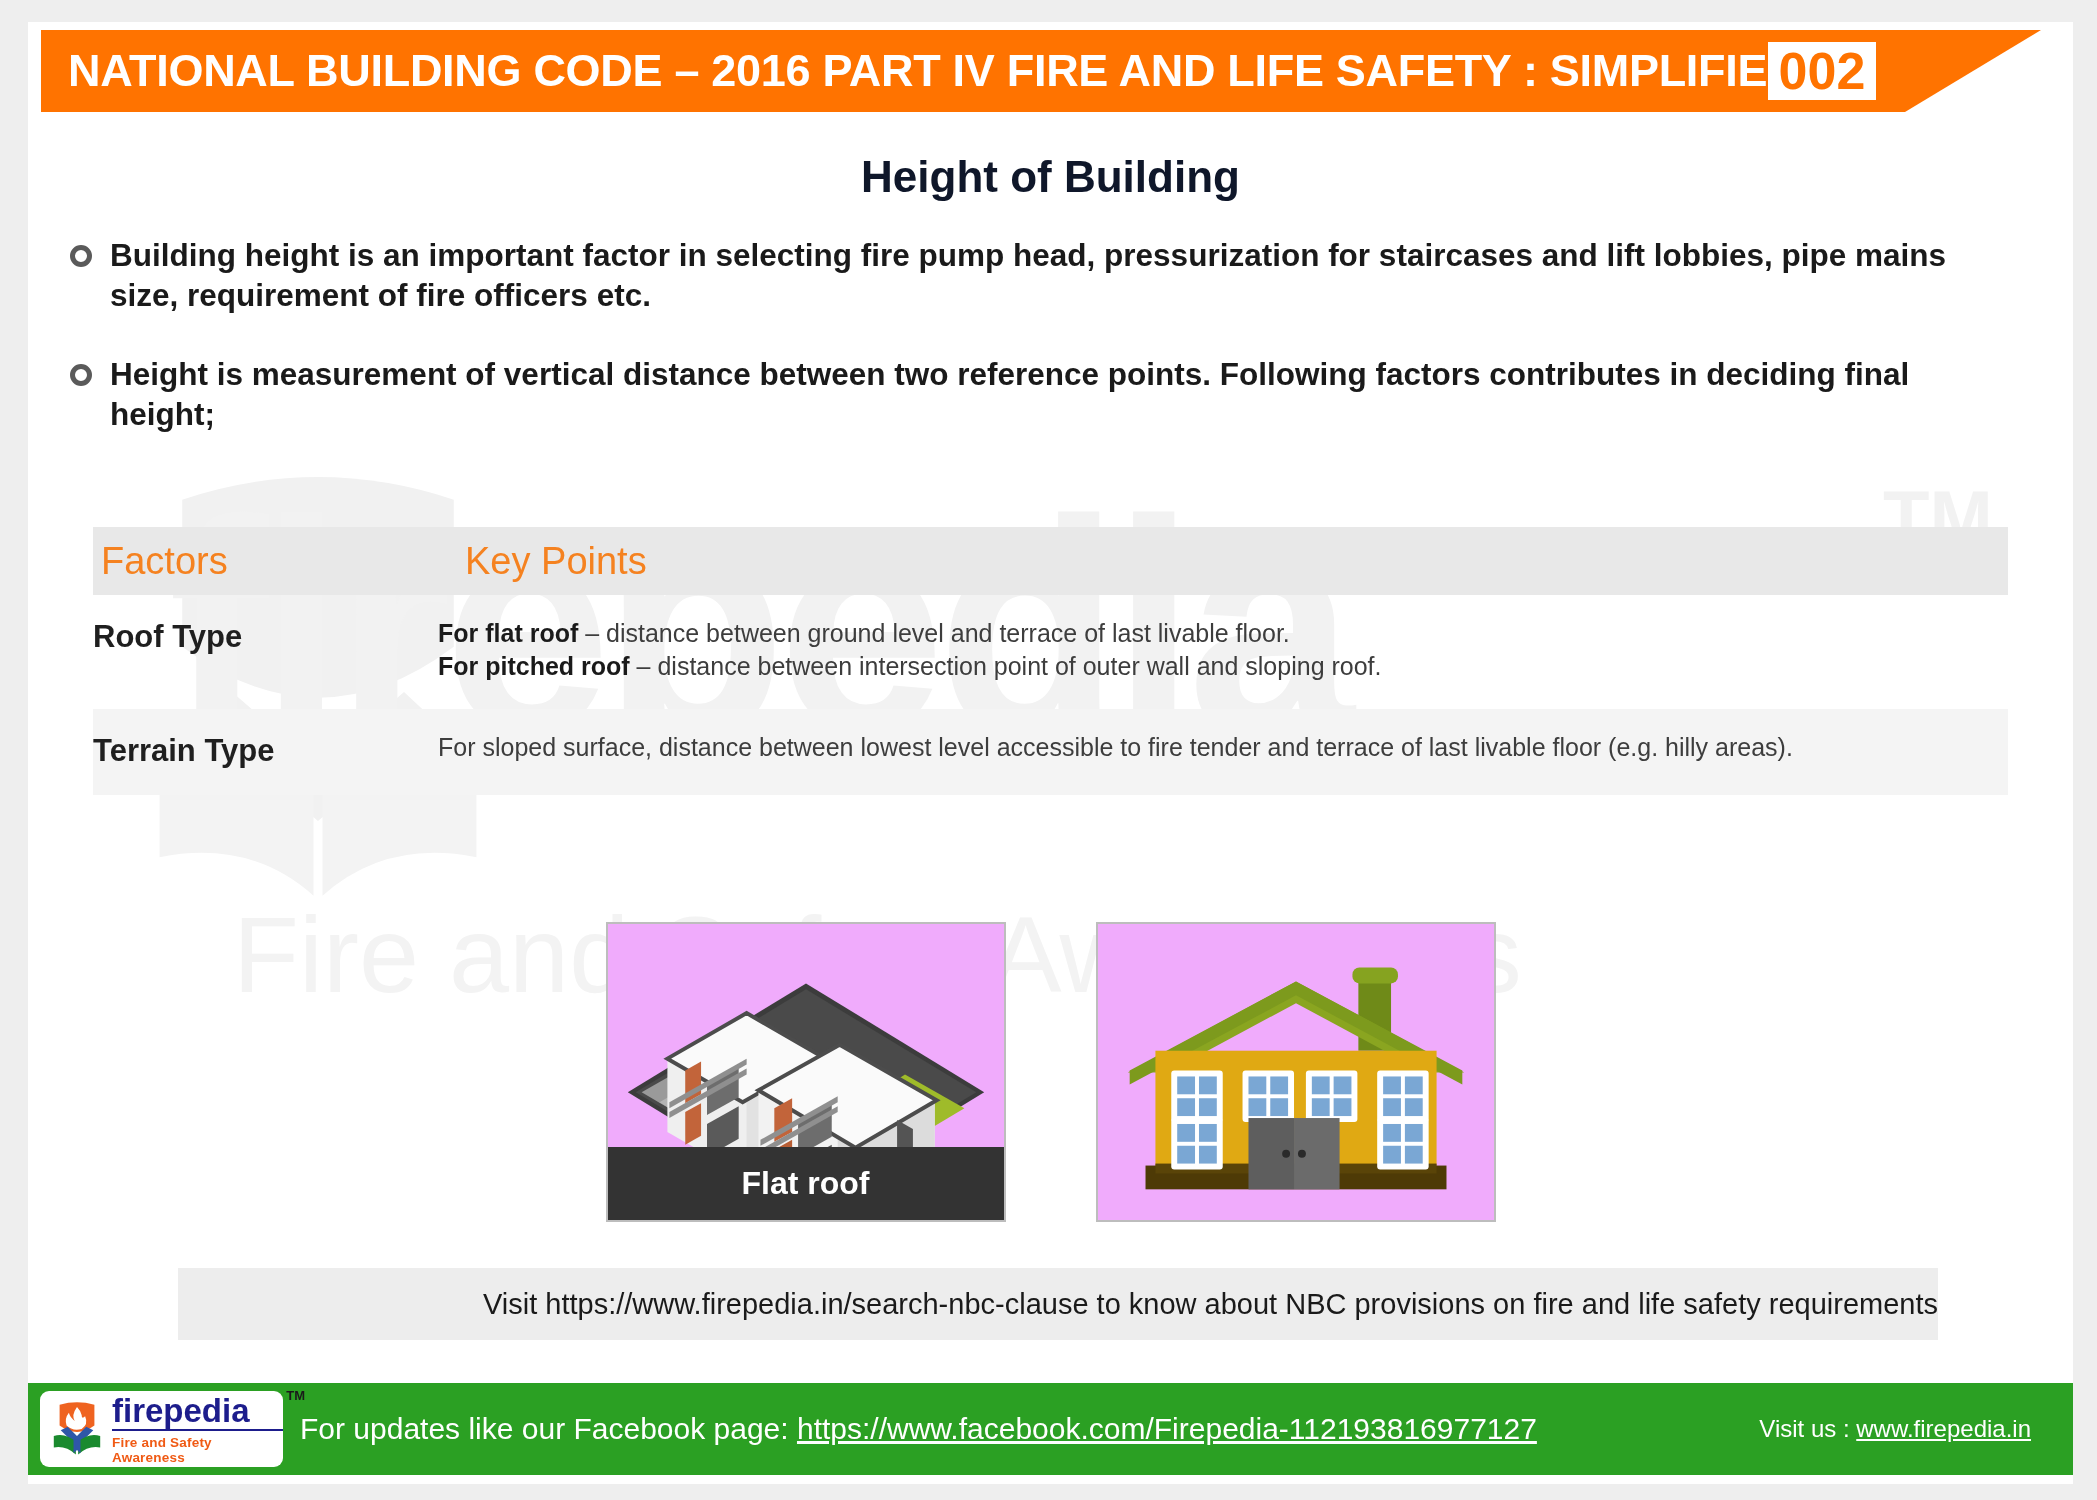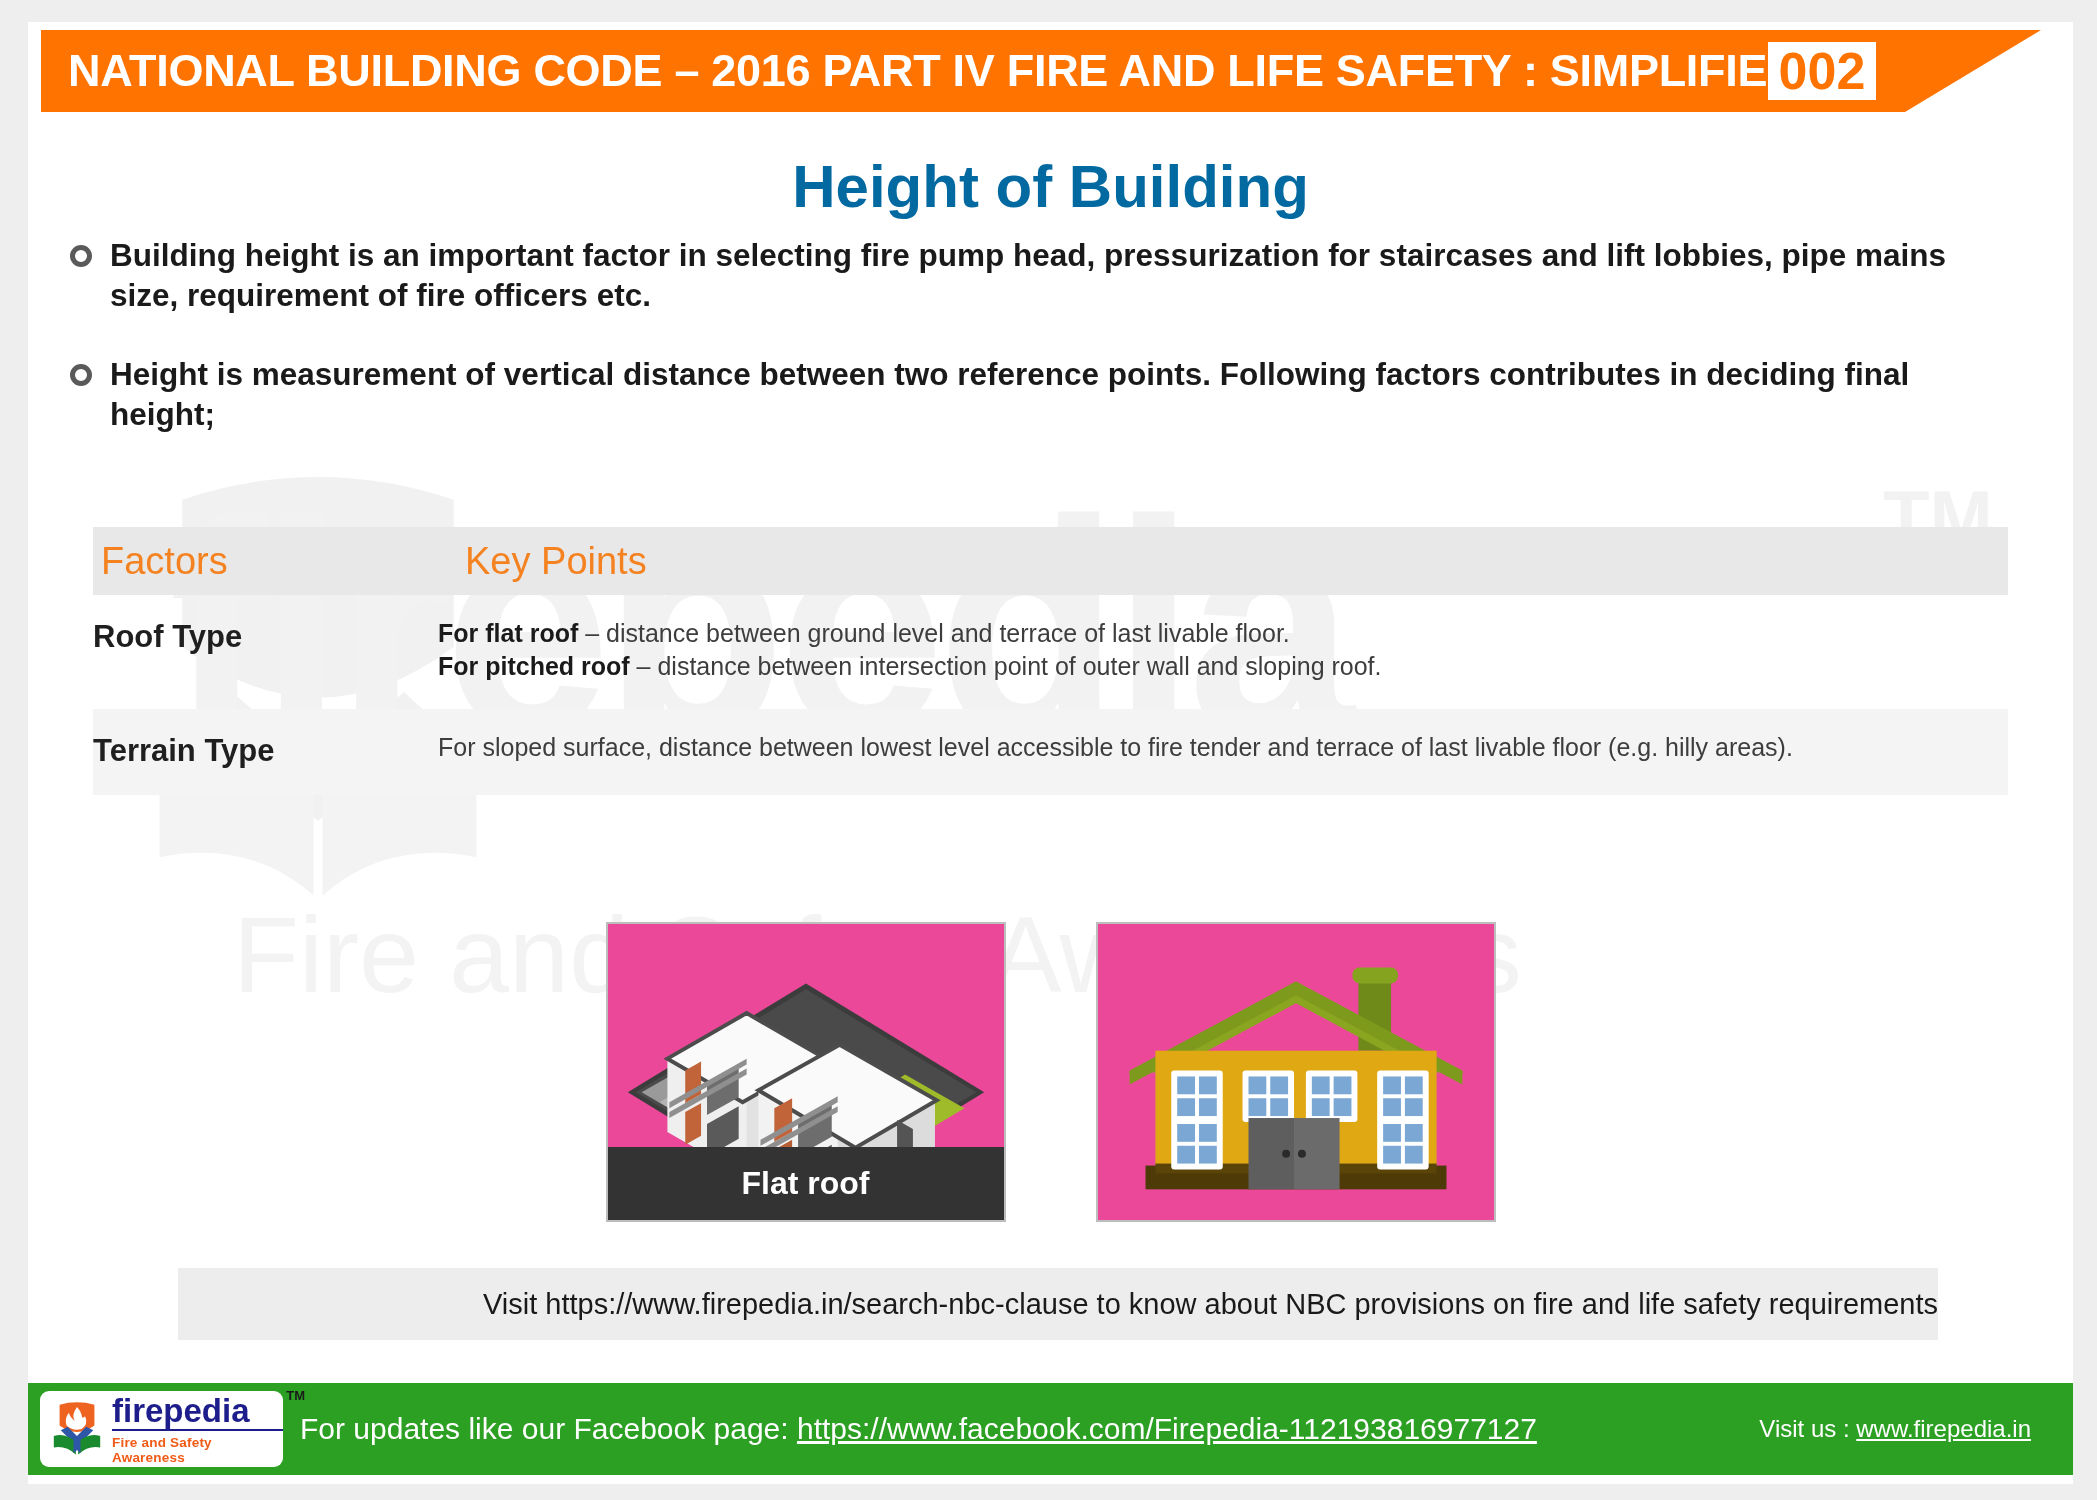--- a/index.html
+++ b/index.html
@@ -110,22 +110,22 @@
     font-weight: bold;
     letter-spacing: 0px;
   }
 
   
   .slide-title {
     position: absolute;
     left: 0; right: 0;
     top: 130px;
     text-align: center;
-    color: #0369a1;
-    font-size: 60px;
+    color: #0f172a;
+    font-size: 44px;
     font-weight: bold;
     z-index: 2;
   }
 
   
   .bullets {
     position: absolute;
     left: 22px;
     top: 213px;
     width: 1930px;
@@ -205,21 +205,21 @@
     width: 2045px;
     display: flex;
     justify-content: center;
     gap: 90px;
     z-index: 2;
   }
   .card {
     position: relative;
     width: 400px;
     height: 300px;
-    background: #ec4899;
+    background: #f0abfc;
     border: 2px solid #bdbdbd;
     overflow: hidden;
   }
   .card .art {
     position: absolute;
     inset: 0;
   }
   .card-caption {
     position: absolute;
     left: 0; right: 0; bottom: 0;

